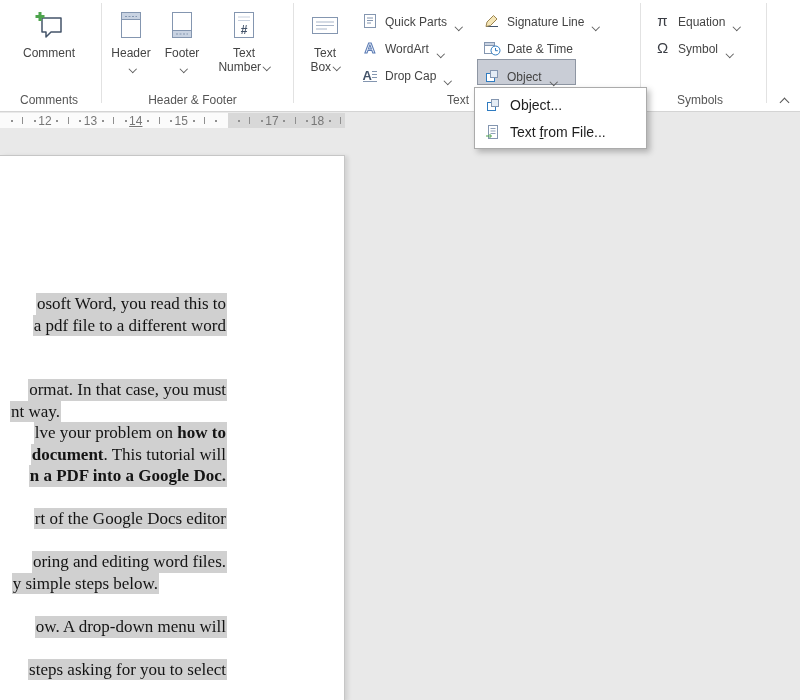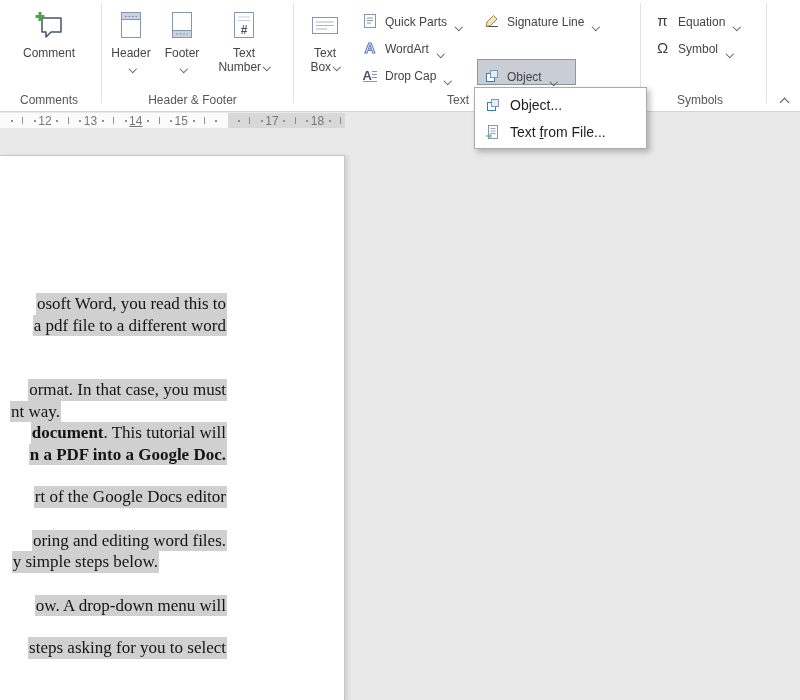--- a/index.html
+++ b/index.html
@@ -150,20 +150,31 @@
     <span class="ic">
       <svg width="16" height="16" viewBox="0 0 16 16">
         <path d="M2 13.5h12" stroke="#44546a" fill="none"></path>
         <path d="M9.5 2.5l3.5 3.5-6.5 6.5-4.5 1 1-4.5z" fill="#f5e6b8" stroke="#9a8451"></path>
       </svg>
     </span>
     <span>Signature Line</span>
     <span class="chev"></span>
   </div>
 
+  <div class="rowbtn" style="left:477px;top:32px">
+    <span class="ic">
+      <svg width="18" height="16" viewBox="0 0 18 16">
+        <rect x="1.5" y="2.5" width="10" height="11" fill="#fff" stroke="#8496b0"></rect>
+        <rect x="1.5" y="2.5" width="10" height="3" fill="#c9d3e2" stroke="#8496b0"></rect>
+        <circle cx="12.5" cy="10.5" r="4.5" fill="#fff" stroke="#2f7bc0"></circle>
+        <path d="M12.5 8v2.7h2.3" fill="none" stroke="#2f7bc0"></path>
+      </svg>
+    </span>
+    <span>Date &amp; Time</span>
+  </div>
 
   <div class="rowbtn active" style="left:477px;top:59px;width:89px">
     <span class="ic">
       <svg width="16" height="16" viewBox="0 0 16 16">
         <rect x="2.5" y="5.5" width="8" height="8" fill="#fff" stroke="#2f7bc0"></rect>
         <rect x="6.5" y="2.5" width="7" height="7" fill="#e4ecf5" stroke="#8496b0"></rect>
       </svg>
     </span>
     <span>Object</span>
     <span class="chev"></span>
@@ -262,20 +273,23 @@
       <div class="dline">
           <span class="hl"><span>a pdf file to a different word</span><b></b><span></span></span>
         </div>
       <div class="dline mt43">
           <span class="hl"><span>ormat. In that case, you must</span><b></b><span></span></span>
         </div>
       <div class="dline r166">
           <span class="hl"><span>nt way.</span><b></b><span></span></span>
         </div>
       <div class="dline">
+          <span class="hl"><span>lve your problem on </span><b>how to</b><span></span></span>
+        </div>
+      <div class="dline">
           <span class="hl"><span></span><b>document</b><span>. This tutorial will</span></span>
         </div>
       <div class="dline">
           <span class="hl"><span></span><b>n a PDF into a Google Doc.</b><span></span></span>
         </div>
       <div class="dline mt21">
           <span class="hl"><span>rt of the Google Docs editor</span><b></b><span></span></span>
         </div>
       <div class="dline mt22">
           <span class="hl"><span>oring and editing word files.</span><b></b><span></span></span>

